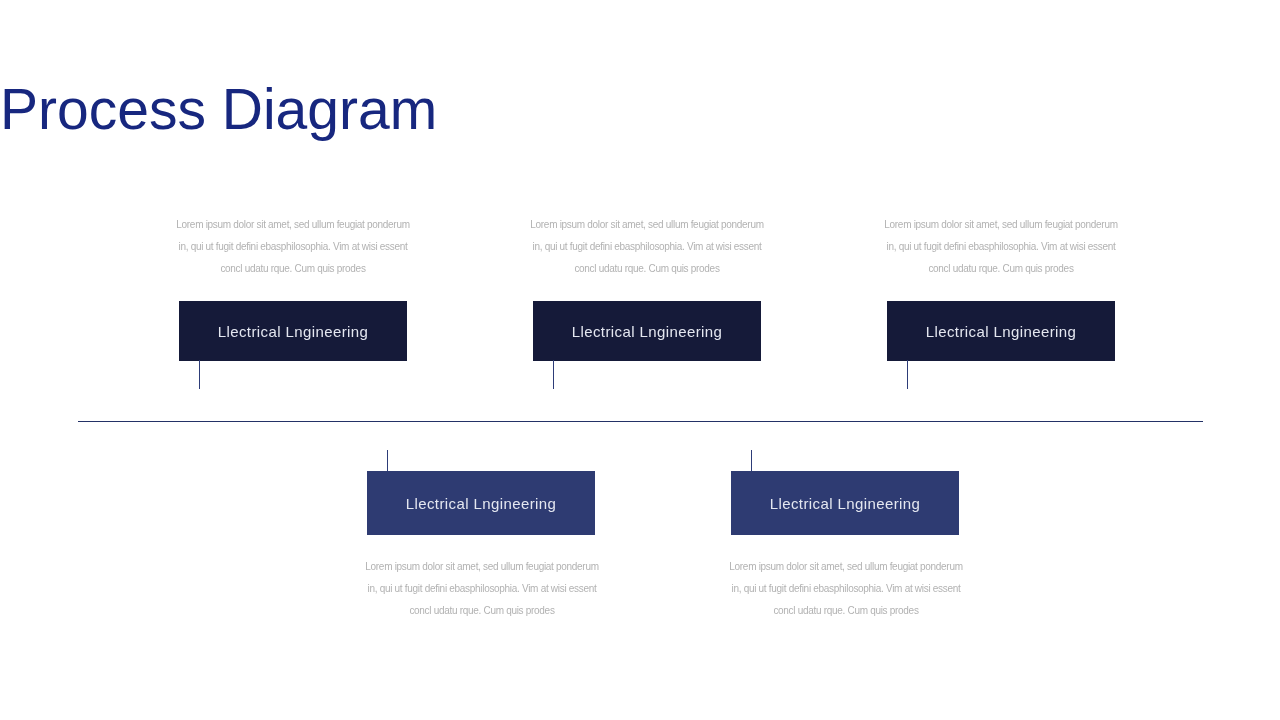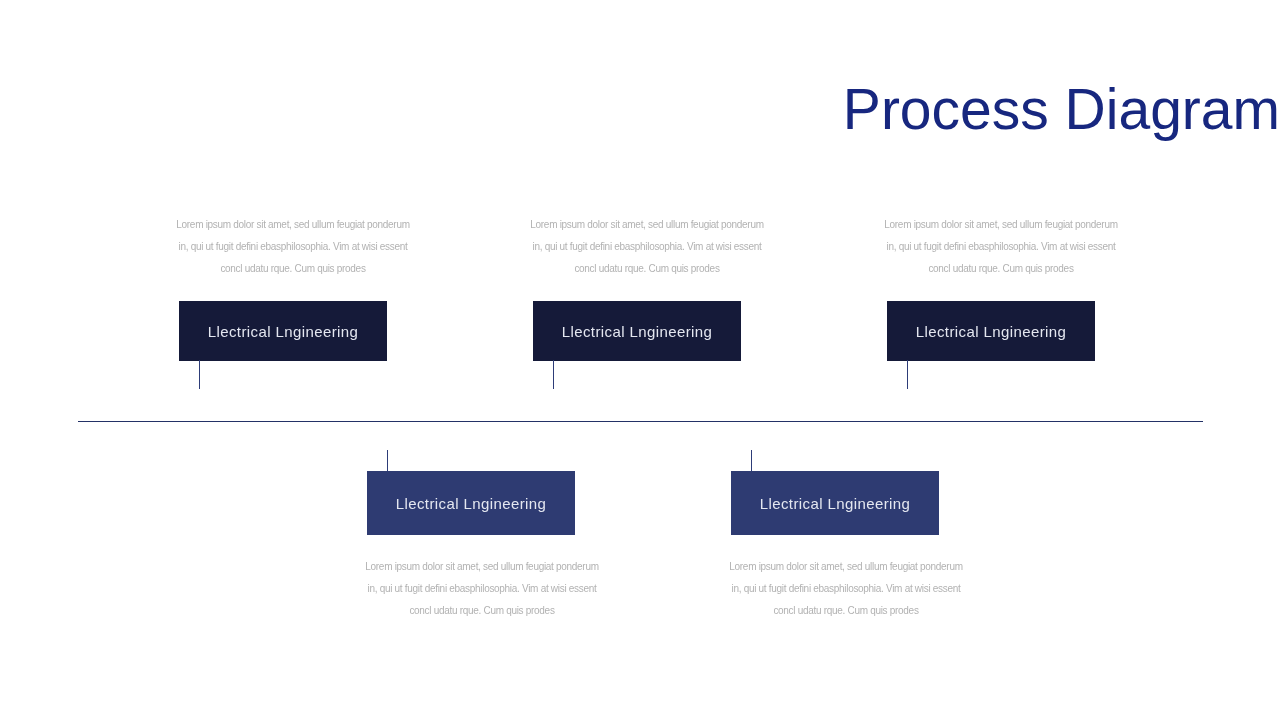--- a/index.html
+++ b/index.html
@@ -14,42 +14,42 @@
     background: var(--background, #ffffff);
     overflow: hidden;
     font-family: "Liberation Sans", sans-serif;
   }
   .title {
     position: absolute;
     left: 0;
     top: 76px;
     width: 100%;
     margin: 0;
-    text-align: right;
+    text-align: left;
     font-family: "DejaVu Sans ExtraLight", "Liberation Sans", sans-serif;
     font-size: 57px;
     font-weight: 200;
     letter-spacing: 0px;
     color: var(--title, #17277f);
   }
   .desc {
     position: absolute;
     width: 340px;
     text-align: center;
     font-size: 10px;
     line-height: 22px;
     letter-spacing: -0.3px;
     color: var(--description-text, #b2b2b2);
   }
   .desc div {
     white-space: nowrap;
   }
   .box {
     position: absolute;
-    width: 208px;
+    width: 228px;
     height: 60px;
     display: flex;
     align-items: center;
     justify-content: center;
     font-size: 15px;
     letter-spacing: 0.4px;
     color: var(--box-text, #e4e7f0);
   }
   .box.dark { background: var(--box-dark, #151a39); }
   .box.light { background: var(--box-light, #2e3b72); height: 64px; }

